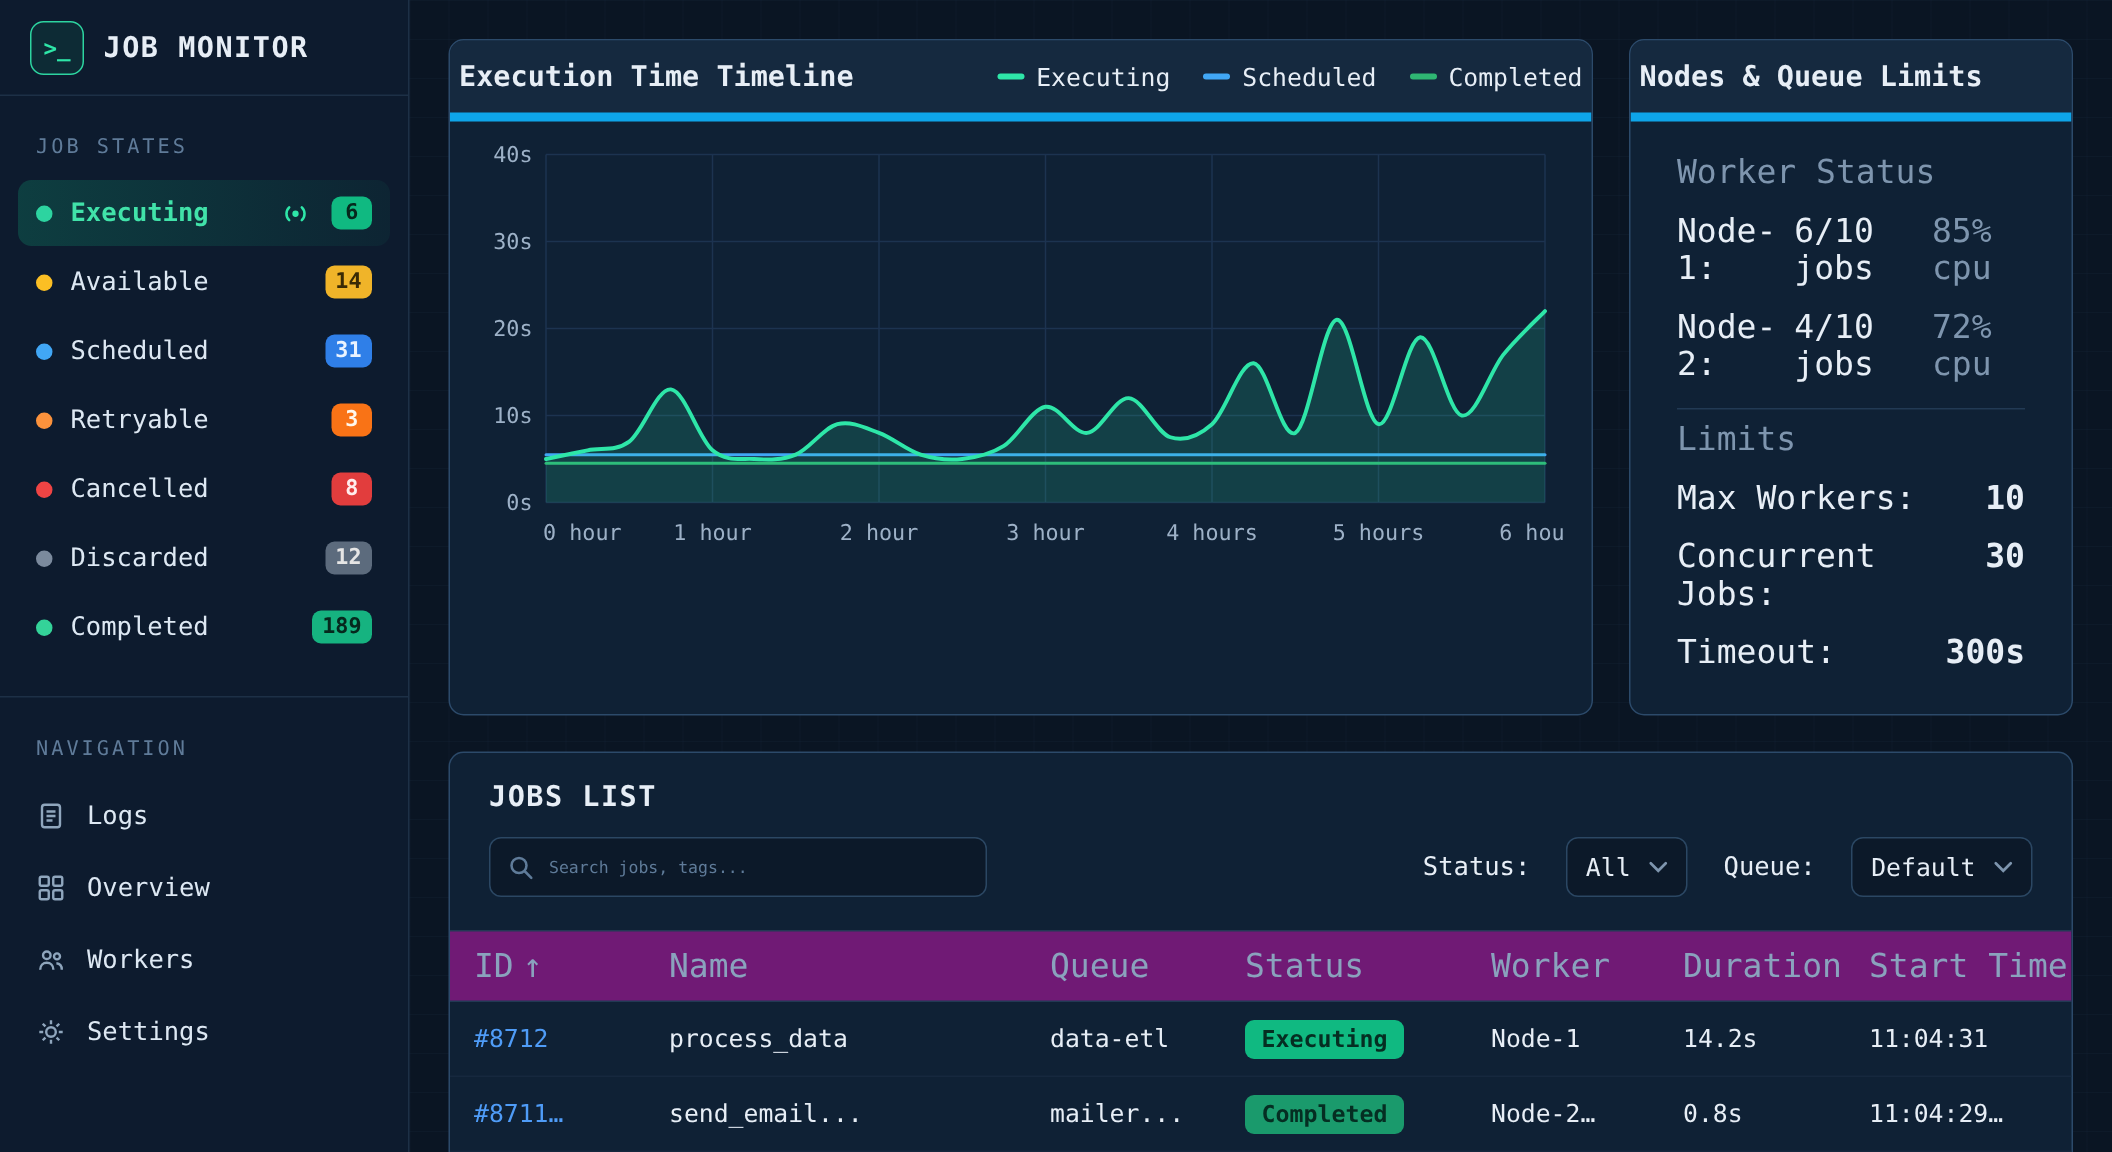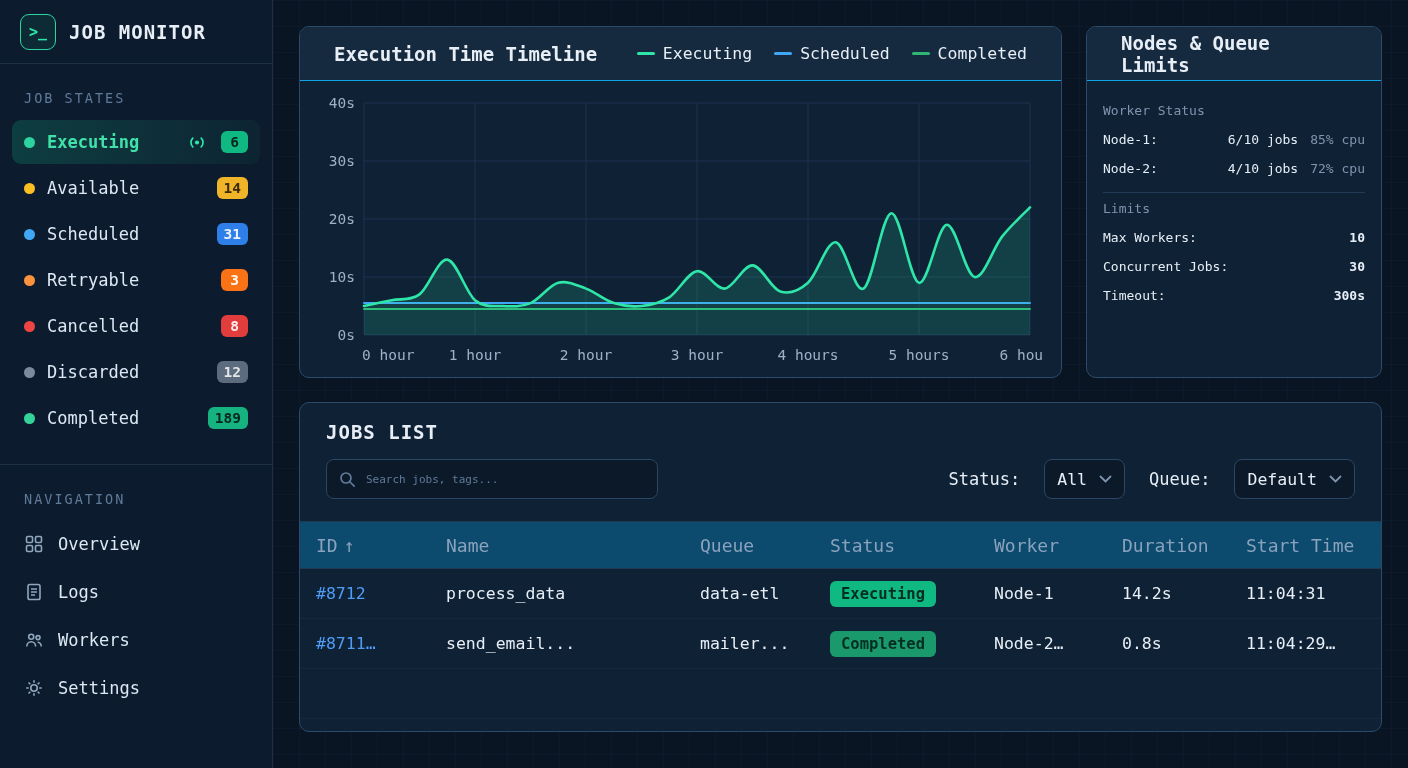--- a/index.html
+++ b/index.html
@@ -41,31 +41,31 @@
   .avatar{width:34px;height:34px;border-radius:50%;overflow:hidden;flex:0 0 34px;}
   .user-name{font-size:17px;}
   main{flex:1;padding:26px;overflow:hidden;
     background-image:linear-gradient(rgba(110,150,200,.035) 1px,transparent 1px),
       linear-gradient(90deg,rgba(110,150,200,.035) 1px,transparent 1px);
     background-size:26px 26px;}
   .top-row{display:grid;grid-template-columns:1fr 296px;gap:24px;align-items:stretch;}
 
   
   .card{background:#0f2135;border:1px solid #2c4a6a;border-radius:10px;overflow:hidden;}
-  .card-head{height:54px;background:#15293f;border-bottom:1px solid #0ea5e9;display:flex;
-    align-items:center;justify-content:space-between;padding:0 34px;}
+  .card-head{height:54px;background:#15293f;border-bottom:6px solid #0ea5e9;display:flex;
+    align-items:center;justify-content:space-between;padding:0 6px;}
   .card-head h2{font-size:19px;font-weight:bold;}
   .legend{display:flex;gap:22px;align-items:center;}
   .legend-item{display:flex;align-items:center;gap:8px;font-size:16.5px;}
   .swatch{width:18px;height:3.5px;border-radius:2px;display:inline-block;}
   .chart-wrap{padding:10px 18px 4px;}
   svg text{font-family:"DejaVu Sans Mono",monospace;}
 
   
-  .nodes-body{padding:14px 16px;font-size:13px;}
+  .nodes-body{padding:14px 31px;font-size:22px;}
   .dim-label{color:#7e95ae;margin:8px 0 14px;}
   .worker-row{display:flex;align-items:center;margin-bottom:14px;gap:12px;}
   .w-right{margin-left:auto;display:flex;gap:12px;align-items:baseline;}
   .w-cpu{color:#7e95ae;}
   .nodes-divider{border:none;border-top:1px solid #223a54;margin:16px 0 8px;}
   .limit-row{display:flex;justify-content:space-between;margin-bottom:14px;}
   .limit-value{font-weight:bold;}
 
   
   .jobs-card{margin-top:24px;min-height:330px;}
@@ -80,22 +80,22 @@
   .search-box input::placeholder{color:#5f7b99;}
   .filters{display:flex;align-items:center;gap:24px;}
   .filter-label{font-size:17px;}
   .select{display:flex;align-items:center;gap:12px;height:40px;background:#0c1929;
     border:1px solid #2b4763;border-radius:8px;padding:0 12px;font-size:16.5px;
     cursor:pointer;color:#e7eef6;}
   .select .chev{color:#7e95ae;display:flex;}
 
   .trow{display:grid;grid-template-columns:130px 254px 130px 164px 128px 124px 1fr;
     align-items:center;}
-  .thead{height:48px;background:#0c4a6e;border-top:1px solid #223954;
-    border-bottom:1px solid #223954;color:#8aa2bd;font-size:18px;}
+  .thead{height:48px;background:#701a75;border-top:1px solid #223954;
+    border-bottom:1px solid #223954;color:#8aa2bd;font-size:22px;}
   .tbody-row{height:50px;border-bottom:1px solid #16283e;font-size:16.5px;}
   .cell{padding-left:16px;white-space:nowrap;overflow:hidden;}
   .id-cell{color:#4f9cf7;cursor:pointer;}
   .sort-arrow{margin-left:6px;}
   .status-badge{display:inline-block;padding:4px 11px;border-radius:6px;
     font-size:15.5px;font-weight:bold;}
 </style>
 </head>
 <body>
 
@@ -149,36 +149,36 @@
           <span class="state-label">Completed</span>
           <span class="count-badge" style="background:#16b380;color:#06281d">189</span>
         </div>
       </div>
     <hr class="side-divider">
     <div class="side-label">NAVIGATION</div>
     <div id="nav-items">
         <div class="nav-item">
           <span style="display:flex;">
             <svg width="20" height="20" viewBox="0 0 20 20" fill="none" stroke="#8fa6bd" stroke-width="1.6">
+              <rect x="4" y="2.5" width="12" height="15" rx="1.8"></rect>
+              <path d="M7 7h6M7 10h6M7 13h4"></path>
+            </svg>
+          </span>
+          <span>Logs</span>
+        </div>
+        <div class="nav-item">
+          <span style="display:flex;">
+            <svg width="20" height="20" viewBox="0 0 20 20" fill="none" stroke="#8fa6bd" stroke-width="1.6">
               <rect x="2.5" y="2.5" width="6" height="6" rx="1.2"></rect>
               <rect x="11.5" y="2.5" width="6" height="6" rx="1.2"></rect>
               <rect x="2.5" y="11.5" width="6" height="6" rx="1.2"></rect>
               <rect x="11.5" y="11.5" width="6" height="6" rx="1.2"></rect>
             </svg>
           </span>
           <span>Overview</span>
-        </div>
-        <div class="nav-item">
-          <span style="display:flex;">
-            <svg width="20" height="20" viewBox="0 0 20 20" fill="none" stroke="#8fa6bd" stroke-width="1.6">
-              <rect x="4" y="2.5" width="12" height="15" rx="1.8"></rect>
-              <path d="M7 7h6M7 10h6M7 13h4"></path>
-            </svg>
-          </span>
-          <span>Logs</span>
         </div>
         <div class="nav-item">
           <span style="display:flex;">
             <svg width="20" height="20" viewBox="0 0 20 20" fill="none" stroke="#8fa6bd" stroke-width="1.6">
               <circle cx="7.2" cy="6.8" r="2.5"></circle>
               <path d="M2.8 16.5c0-2.9 2-4.7 4.4-4.7s4.4 1.8 4.4 4.7"></path>
               <circle cx="14" cy="7.6" r="2"></circle>
               <path d="M13.6 12.2c2.2.2 3.6 1.8 3.6 4.3"></path>
             </svg>
           </span>

